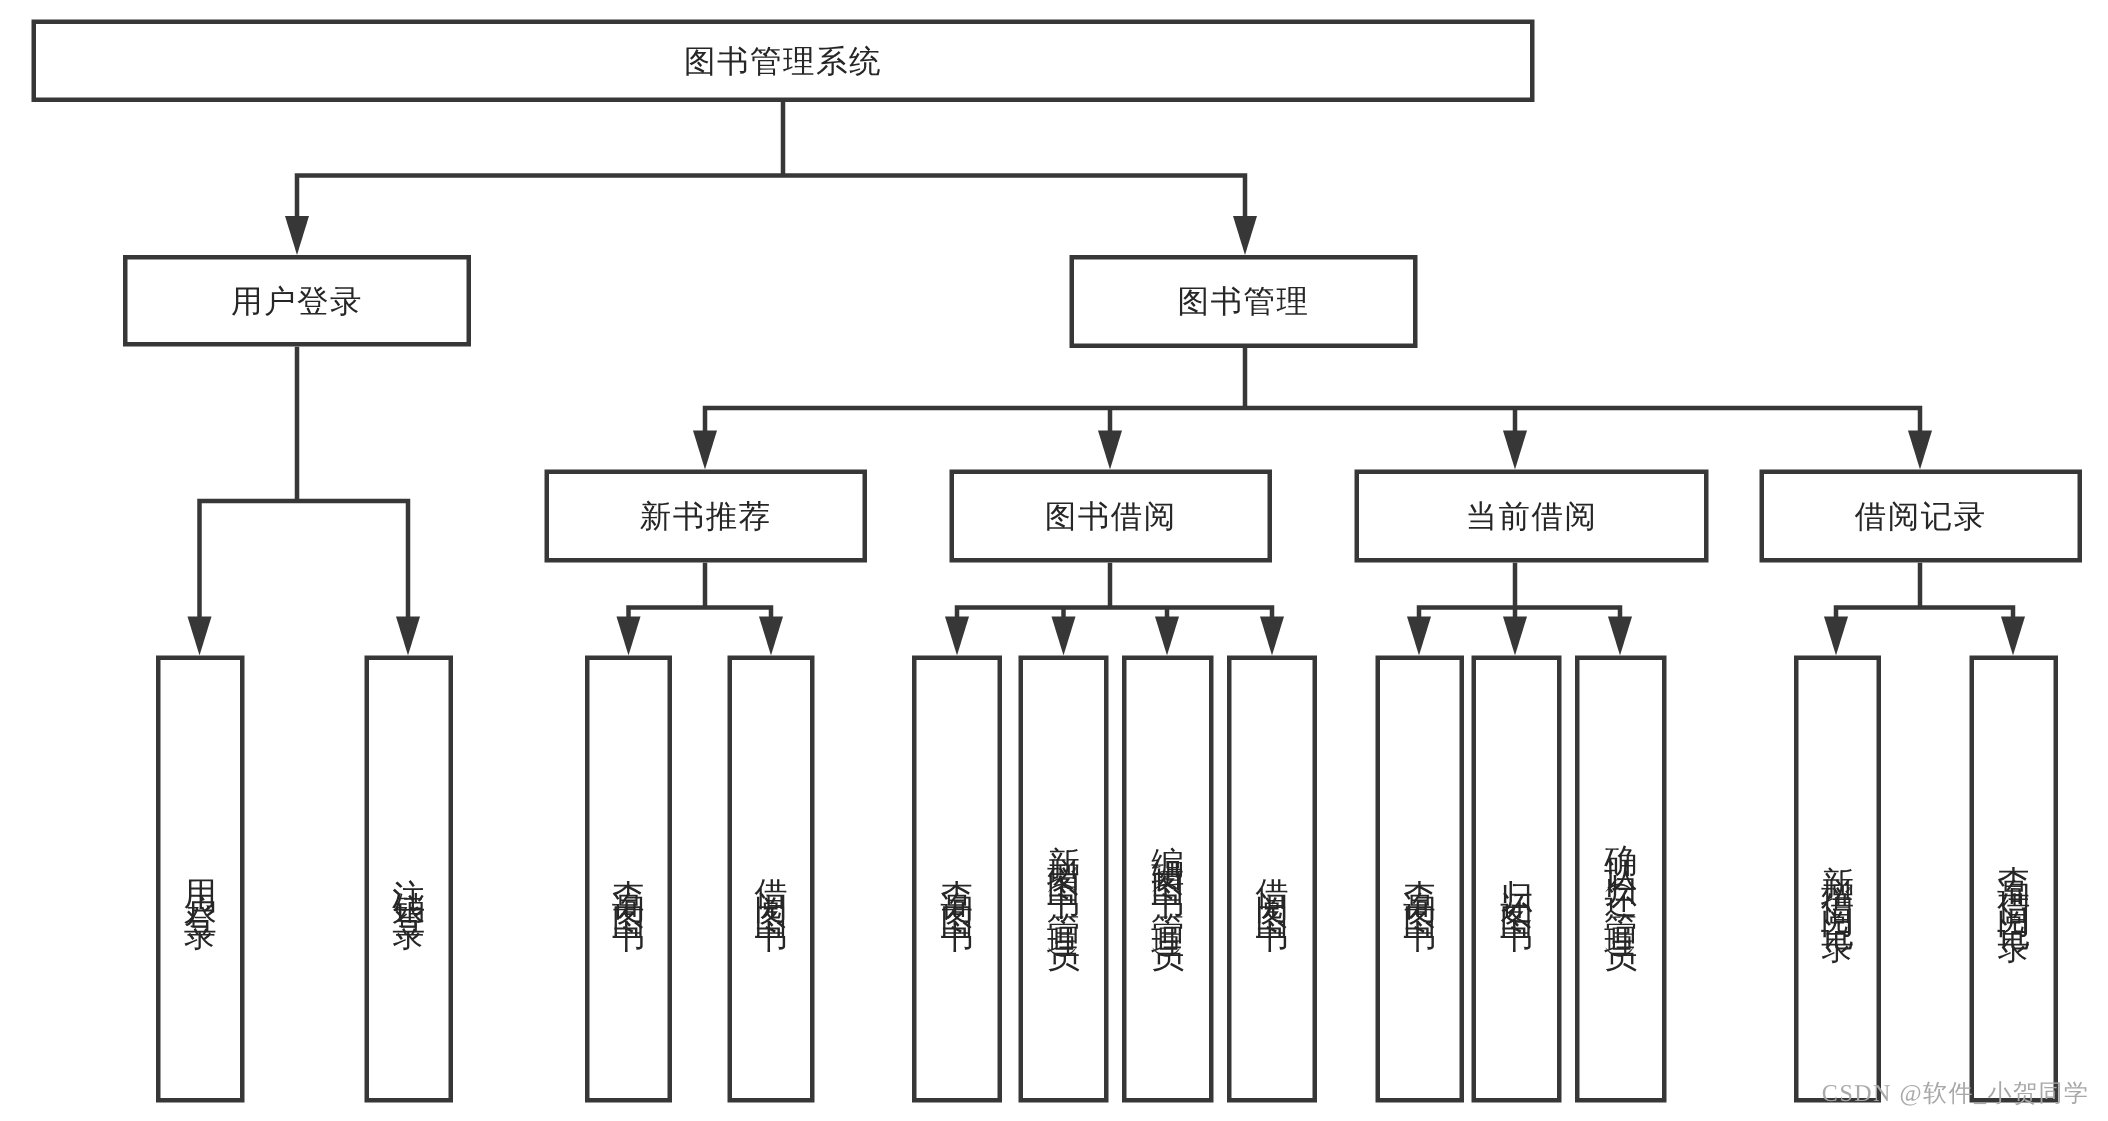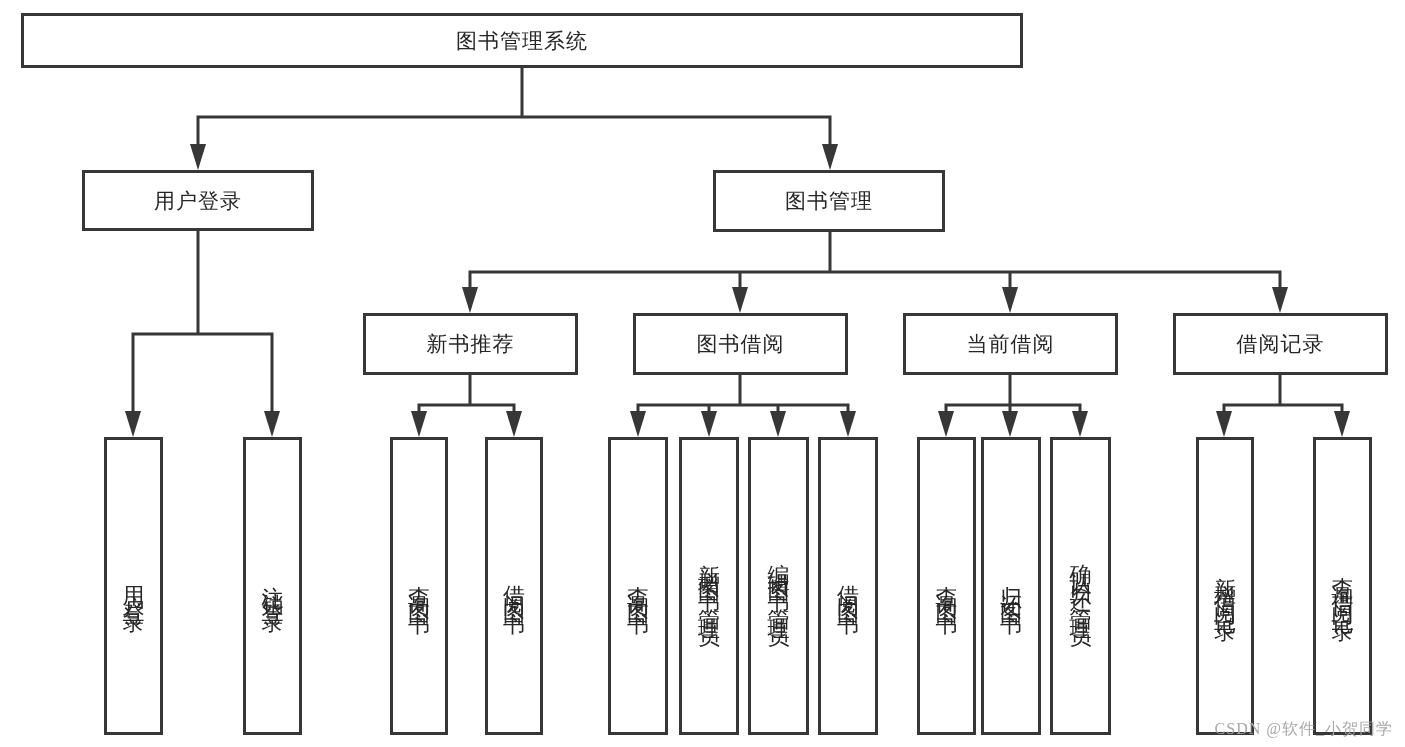--- a/index.html
+++ b/index.html
@@ -102,21 +102,21 @@
     </g>
   </svg>
 
   <div class="node" style="left:21px;top:13px;width:1002px;height:55px;">图书管理系统</div>
 
   <div class="node" style="left:82px;top:170px;width:232px;height:61px;">用户登录</div>
   <div class="node" style="left:363px;top:313px;width:215px;height:62px;">新书推荐</div>
 
   <div class="node" style="left:713px;top:170px;width:232px;height:62px;">图书管理</div>
   <div class="node" style="left:633px;top:313px;width:215px;height:62px;">图书借阅</div>
-  <div class="node" style="left:903px;top:313px;width:215px;height:62px;">当前借阅</div>
+  <div class="node" style="left:903px;top:313px;width:236px;height:62px;">当前借阅</div>
   <div class="node" style="left:1173px;top:313px;width:215px;height:62px;">借阅记录</div>
 
   <div class="node v" style="left:104px;top:437px;width:59px;height:298px;">用户登录</div>
   <div class="node v" style="left:243px;top:437px;width:59px;height:298px;">注销登录</div>
 
   <div class="node v" style="left:390px;top:437px;width:58px;height:298px;">查询图书</div>
   <div class="node v" style="left:485px;top:437px;width:58px;height:298px;">借阅图书</div>
 
   <div class="node v" style="left:608px;top:437px;width:60px;height:298px;">查询图书</div>
   <div class="node v" style="left:679px;top:437px;width:60px;height:298px;">新增图书（管理员）</div>

